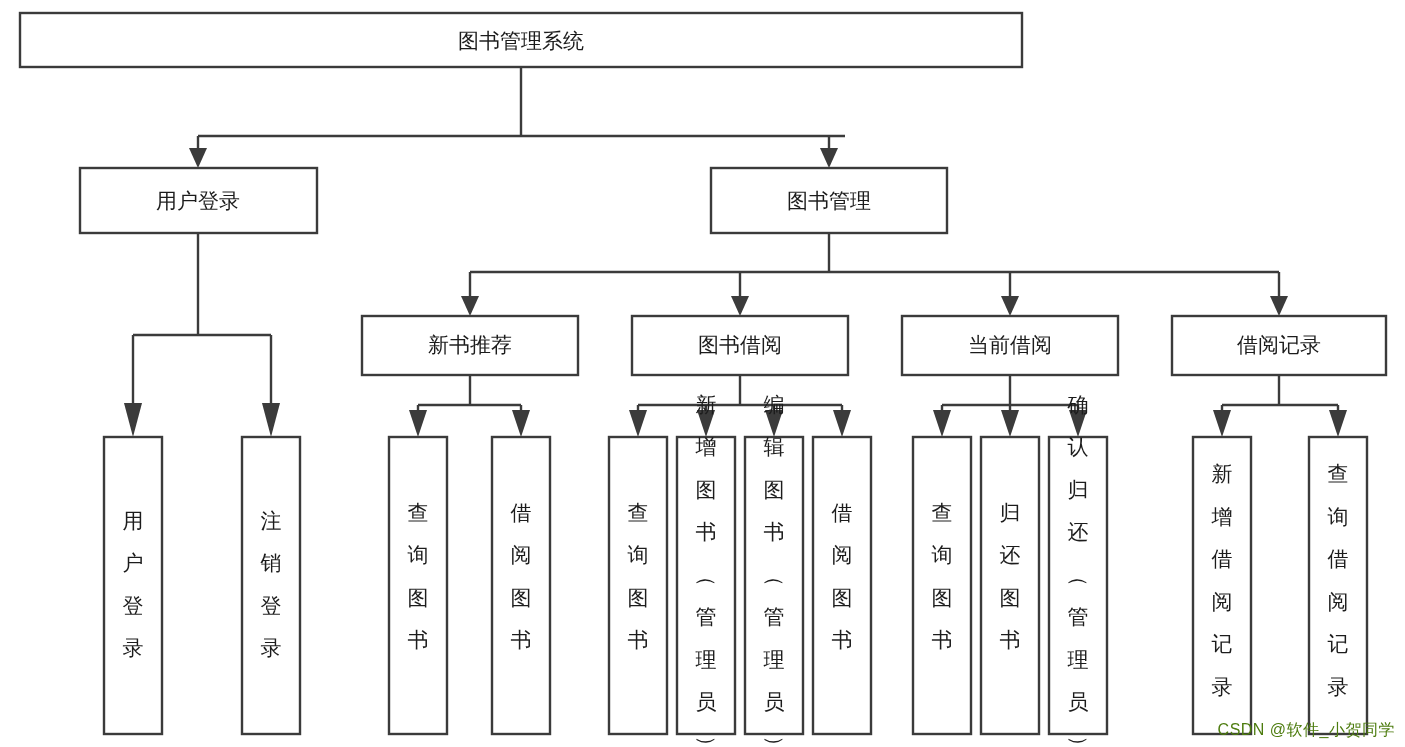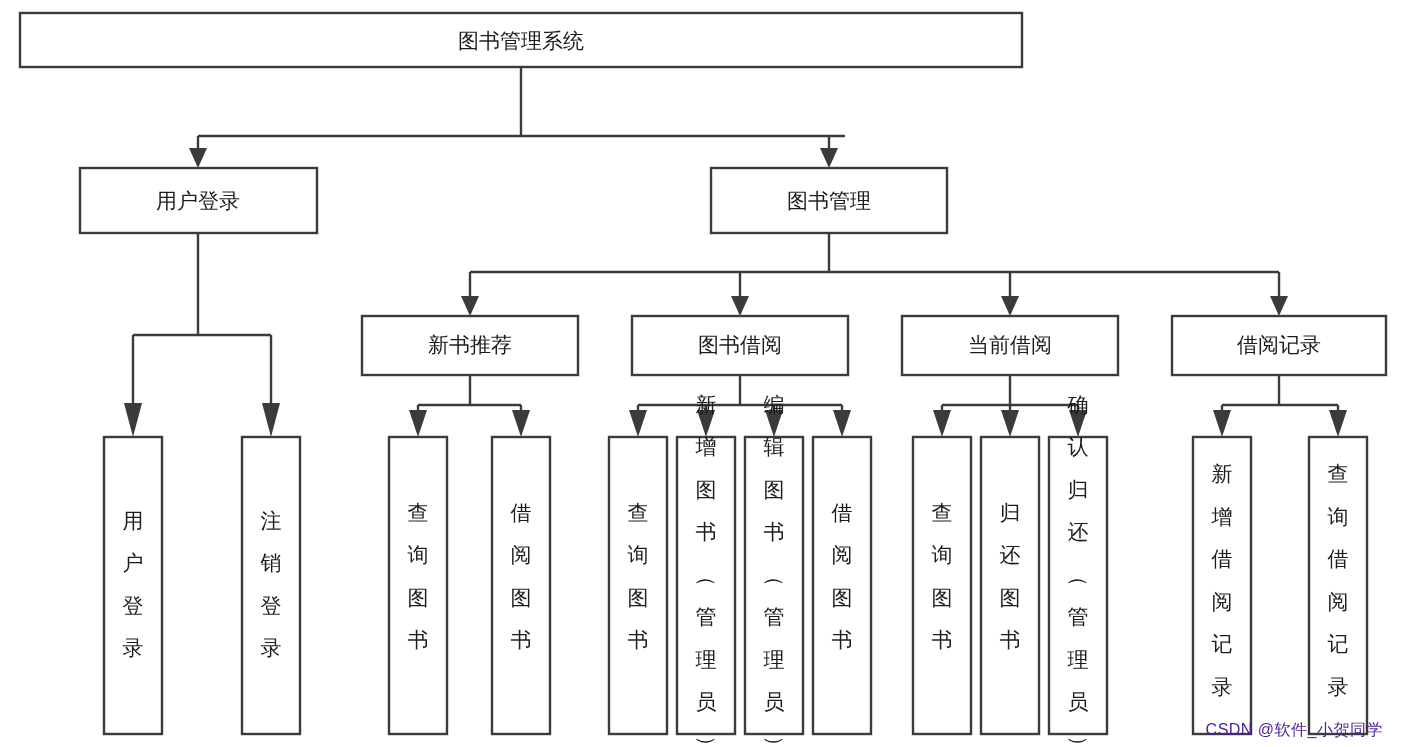--- a/index.html
+++ b/index.html
@@ -49,25 +49,25 @@
     dominant-baseline: middle;
   }
   .node-label-v {
     font-family: "Liberation Sans", "DejaVu Sans", sans-serif;
     font-size: 21px;
     fill: #1c1c1c;
     text-anchor: middle;
   }
   .watermark {
     position: absolute;
-    right: 22px;
+    right: 10px;
     bottom: 6px;
     font-family: "Liberation Sans", "DejaVu Sans", sans-serif;
     font-size: 16px;
-    color: #4c1d95;
+    color: #4d7c0f;
     letter-spacing: 0.5px;
     white-space: nowrap;
     user-select: none;
   }
 </style>
 </head>
 <body>
 
 <div id="diagram-root">
   <svg class="flow" viewBox="0 0 1405 747" xmlns="http://www.w3.org/2000/svg">

